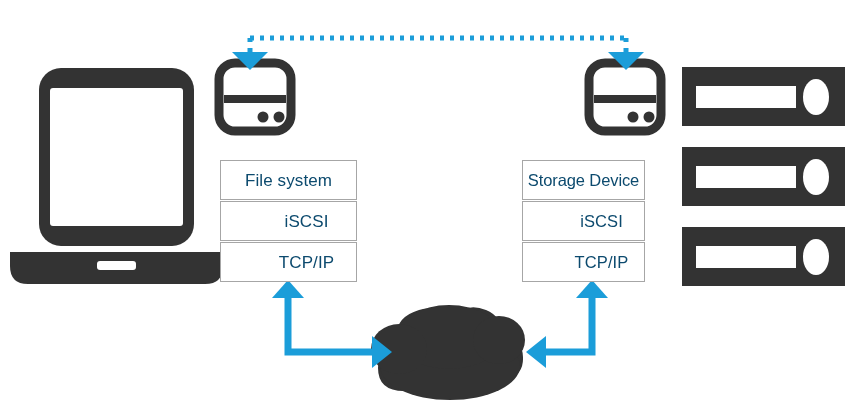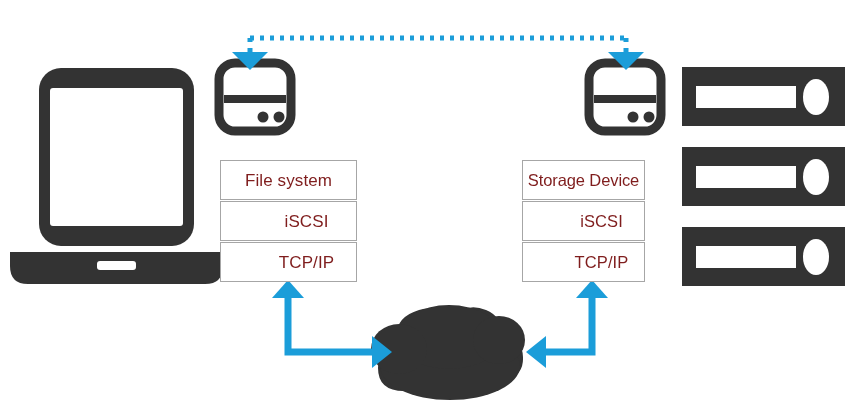--- a/index.html
+++ b/index.html
@@ -36,21 +36,21 @@
   #client-stack { left: 220px; top: 160px; width: 137px; }
   #target-stack { left: 522px; top: 160px; width: 123px; }
   .stack-box {
     box-sizing: border-box;
     height: 40px;
     border: 1px solid #a6a6a6;
     background: #ffffff;
     display: flex;
     align-items: center;
     justify-content: center;
-    color: #7f1d1d;
+    color: #0c4a6e;
     font-size: 17px;
     line-height: 1;
     letter-spacing: 0.1px;
     white-space: nowrap;
   }
   .stack-box + .stack-box { margin-top: 1px; padding-left: 36px; }
   #target-stack .stack-box { font-size: 16.5px; }
   #target-stack .stack-box.wide-label { font-size: 16.5px; letter-spacing: -0.1px; }
 </style>
 </head>

